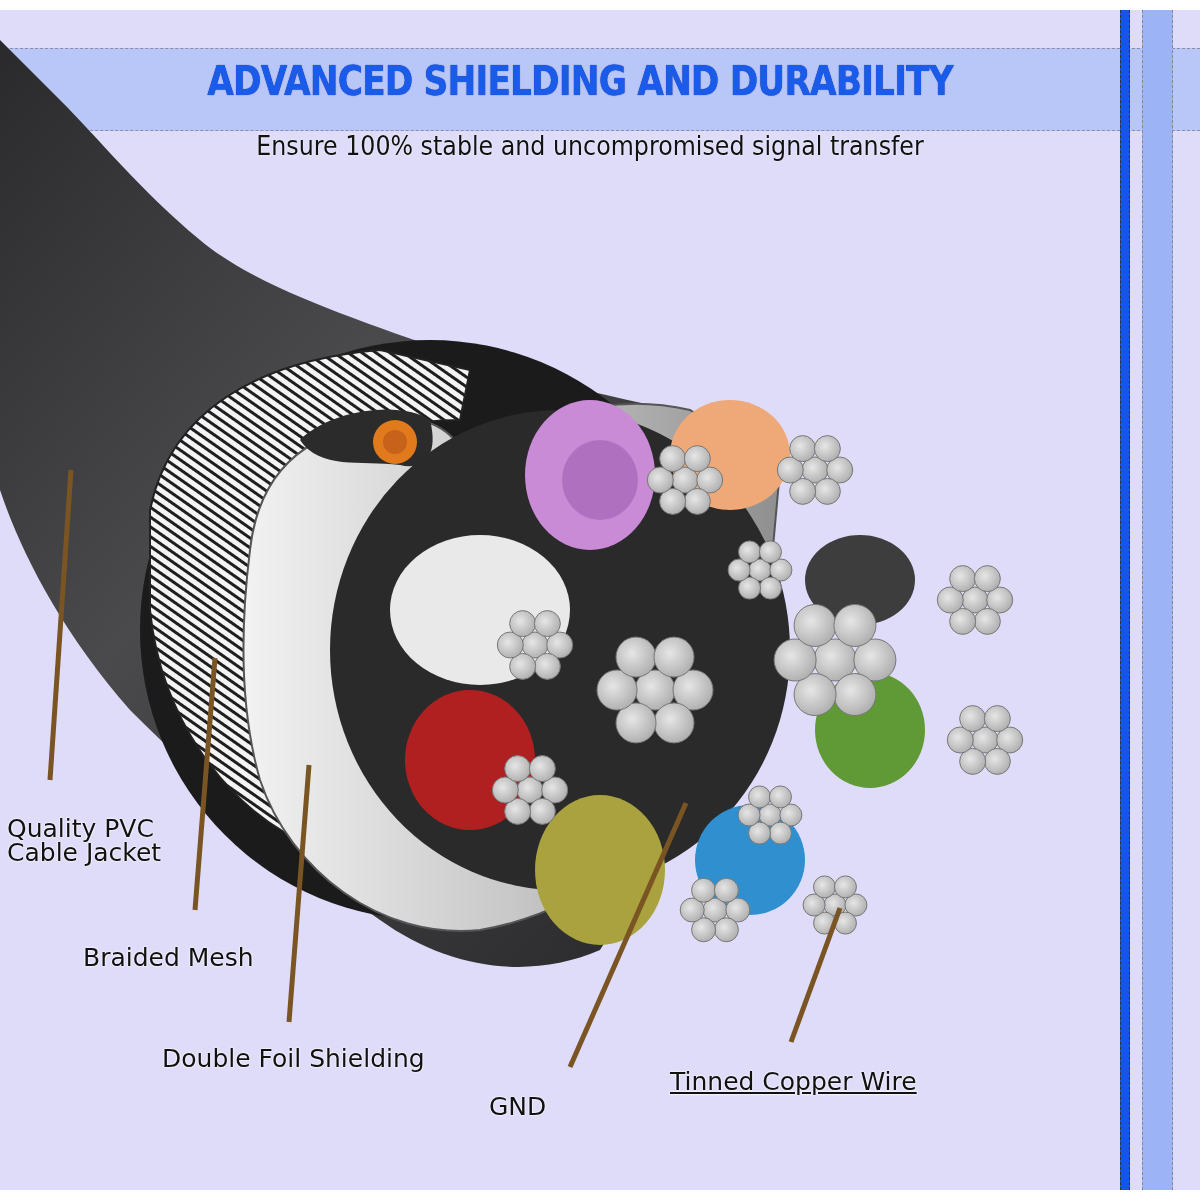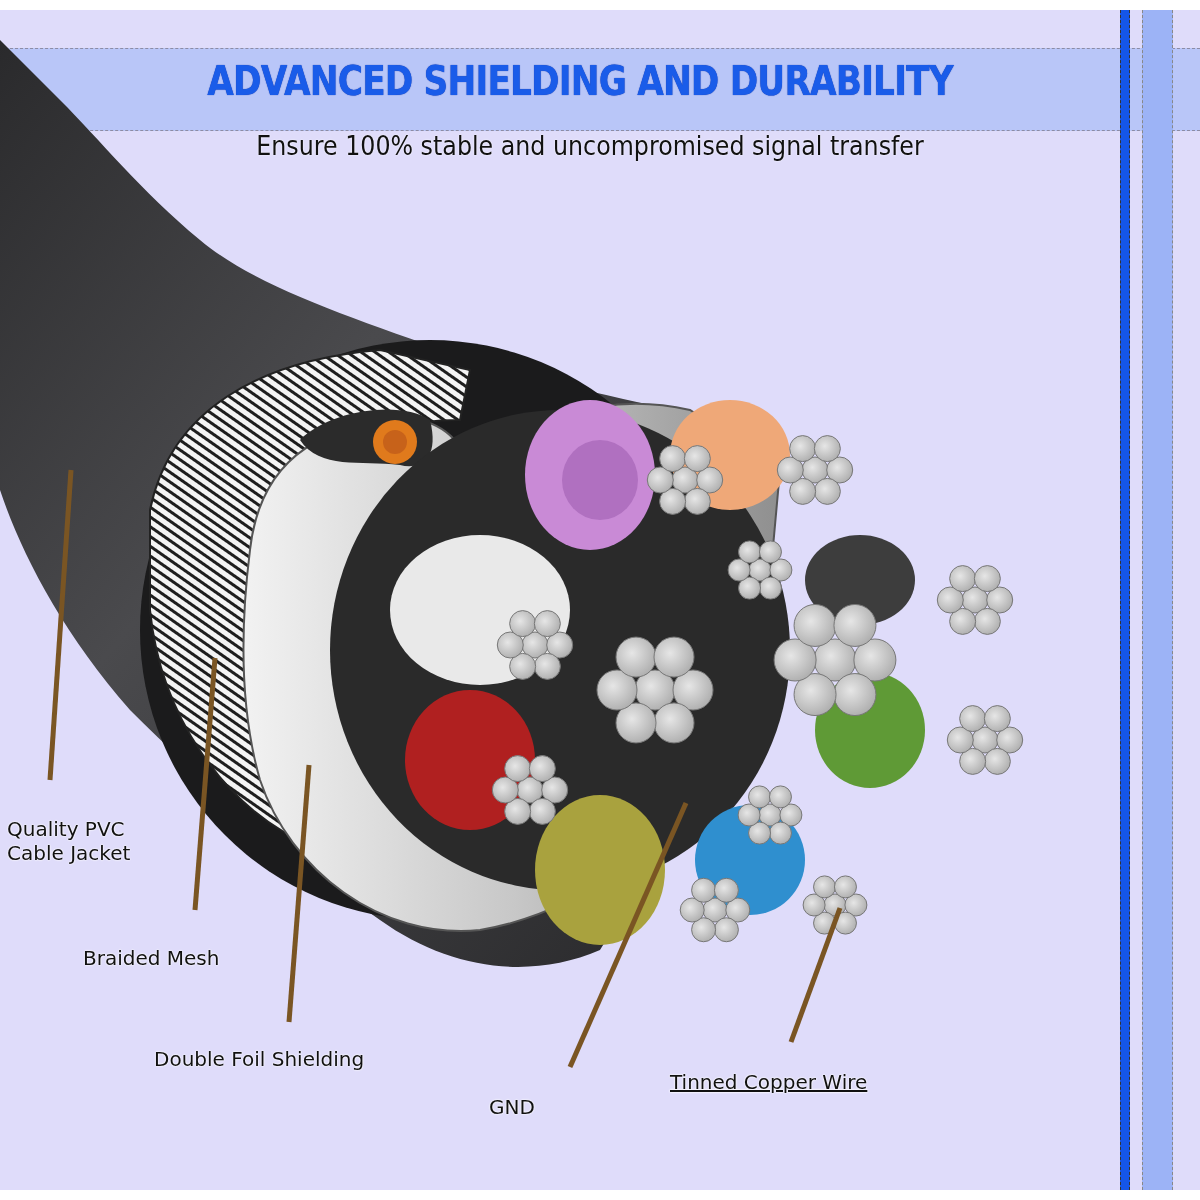--- a/index.html
+++ b/index.html
@@ -11,21 +11,21 @@
   .strip-dark { position: absolute; left: 1120px; top: 0; width: 10px; height: 1180px; background: #1556e8;
                 border-left: 1px dashed #333; border-right: 1px dashed #333; box-sizing: border-box; }
   .strip-light { position: absolute; left: 1142px; top: 0; width: 31px; height: 1180px; background: #9cb3f6;
                  border-left: 1px dashed #888; border-right: 1px dashed #888; box-sizing: border-box; }
   .title { position: absolute; left: 0; width: 1160px; top: 58px; text-align: center; font-family: "DejaVu Sans", sans-serif;
            font-weight: bold; font-size: 40px; color: #1a5ce9; letter-spacing: -1px;
            text-shadow: 0 0 1px #0a2a9a; transform: scaleX(0.86); transform-origin: 580px 0; }
   .subtitle { position: absolute; left: 0; width: 1180px; top: 130px; text-align: center; font-size: 27px; color: #111;
               transform: scaleX(0.88); transform-origin: 590px 0; text-shadow: 0 0 2px #fff; }
   svg#illus { position: absolute; left: 0; top: -10px; }
-  .label { position: absolute; font-size: 20px; color: #111; line-height: 24px; white-space: nowrap;
+  .label { position: absolute; font-size: 25px; color: #111; line-height: 24px; white-space: nowrap;
            text-shadow: 0 0 2px #fff, 0 0 2px #fff; }
   .label span { display: block; }
 </style>
 </head>
 <body>
 
 <div id="canvas">
   <div class="band"></div>
   <div class="strip-dark"></div>
   <div class="strip-light"></div>
@@ -205,15 +205,15 @@
 </svg>
 
 <div class="title">ADVANCED SHIELDING AND DURABILITY</div>
 <div class="subtitle">Ensure 100% stable and uncompromised signal transfer</div>
 
 <div class="label" style="left:7px; top:817px;">
   <span>Quality PVC</span>
   <span>Cable Jacket</span>
 </div>
 <div class="label" style="left:83px; top:946px;text-align:right;">Braided Mesh</div>
-<div class="label" style="left:154px; top:1047px;">Double Foil Shielding</div>
+<div class="label" style="left:162px; top:1047px;">Double Foil Shielding</div>
 <div class="label" style="left:489px; top:1095px;">GND</div>
 <div class="label" style="left:670px; top:1070px;text-decoration:underline;">Tinned Copper Wire</div>
 
 </body></html>

